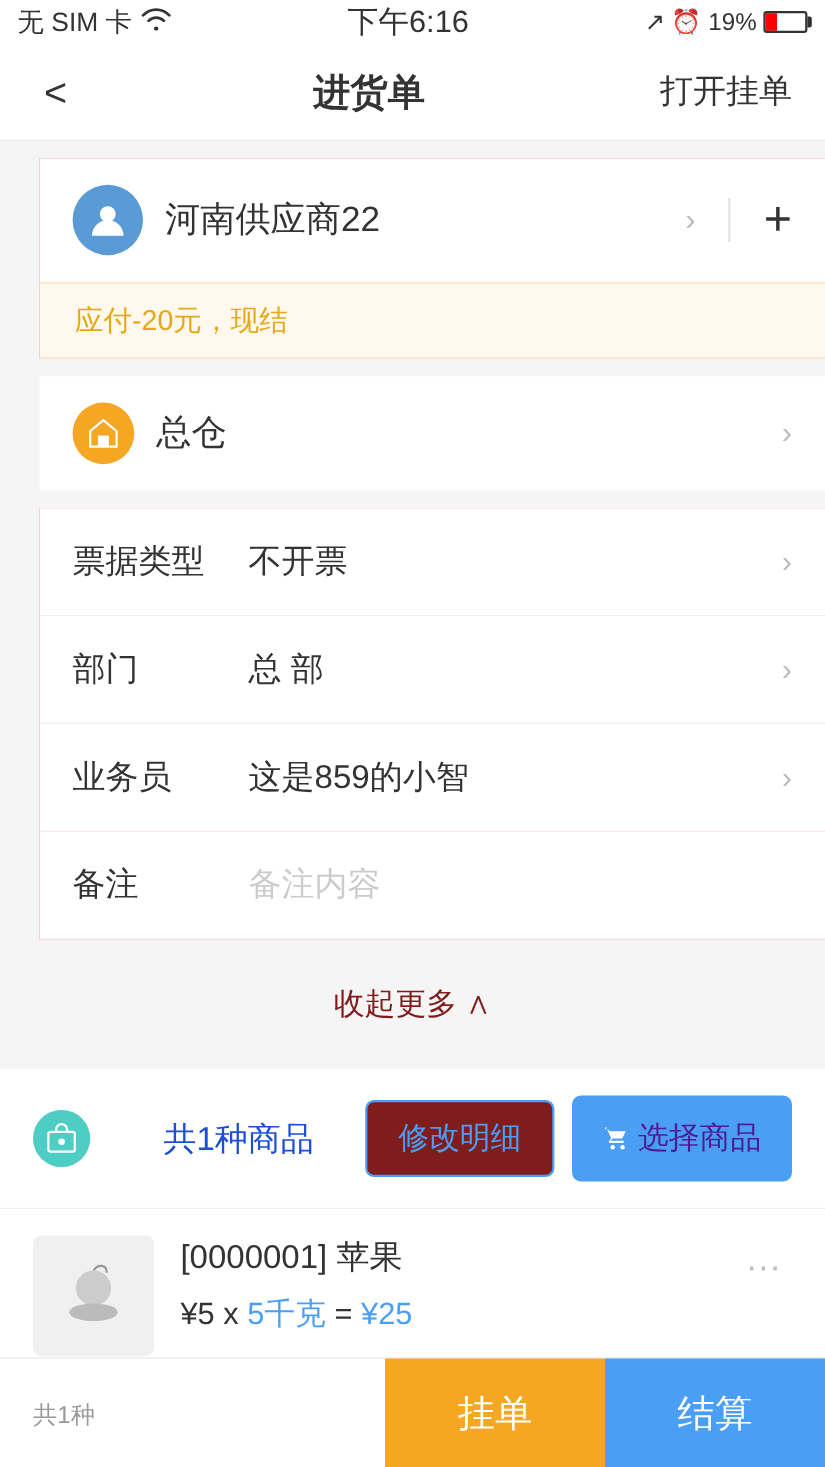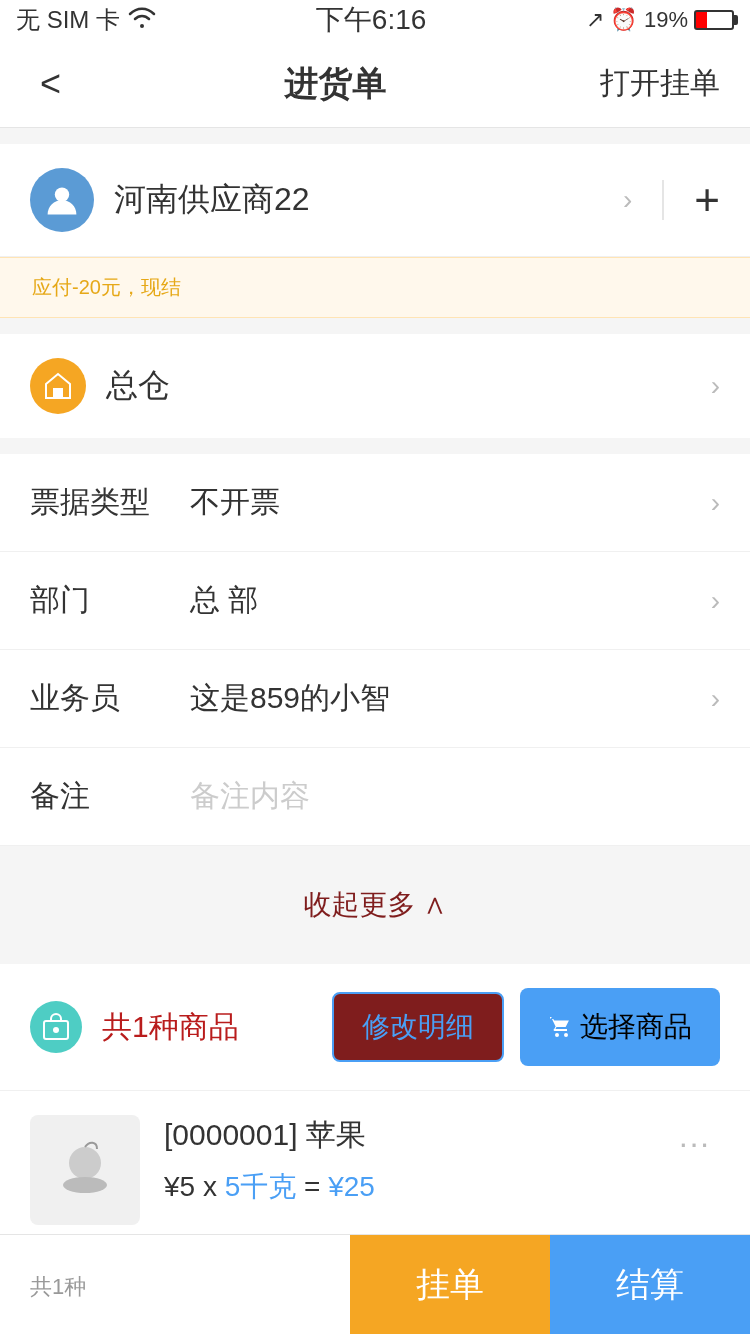--- a/index.html
+++ b/index.html
@@ -72,20 +72,21 @@
     .nav-action {
       font-size: 30px;
       color: #333;
       cursor: pointer;
     }
 
     
     .section {
       background: #ec4899;
       margin-top: 16px;
+      margin-left: 36px;
     }
 
     
     .supplier-row {
       display: flex;
       align-items: center;
       padding: 24px 30px;
       background: #fff;
       border-bottom: 1px solid #f0f0f0;
     }
@@ -120,21 +121,21 @@
     .supplier-add {
       font-size: 44px;
       color: #333;
       cursor: pointer;
     }
 
     
     .alert-banner {
       background: #fff8ec;
       padding: 16px 32px;
-      font-size: 20px;
+      font-size: 26px;
       color: #e6a817;
       border-top: 1px solid #ffe4b5;
       border-bottom: 1px solid #ffe4b5;
     }
 
     
     .form-row {
       display: flex;
       align-items: center;
       padding: 28px 30px;
@@ -224,39 +225,40 @@
       background: #4ecdc4;
       display: flex;
       align-items: center;
       justify-content: center;
       margin-right: 20px;
     }
     .products-icon svg { width: 28px; height: 28px; fill: #fff; }
     .products-count {
       flex: 1;
       font-size: 30px;
-      color: #b91c1c;
+      color: #1d4ed8;
+      text-align: center;
     }
     .btn-modify {
       border: 2px solid #4a9ff5;
       border-radius: 8px;
       padding: 14px 28px;
       font-size: 28px;
       color: #4a9ff5;
       background: #7f1d1d;
       margin-right: 16px;
       cursor: pointer;
     }
     .btn-select {
       background: #4a9ff5;
       border: none;
       border-radius: 8px;
       padding: 20px 28px;
       font-size: 28px;
-      color: #000000;
+      color: #4c1d95;
       display: flex;
       align-items: center;
       gap: 8px;
       cursor: pointer;
     }
 
     
     .product-item {
       display: flex;
       align-items: flex-start;

